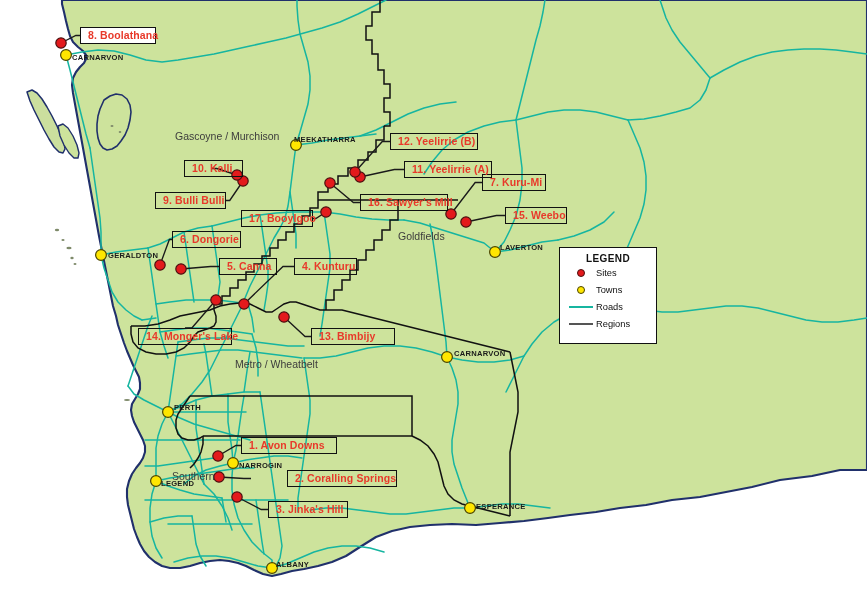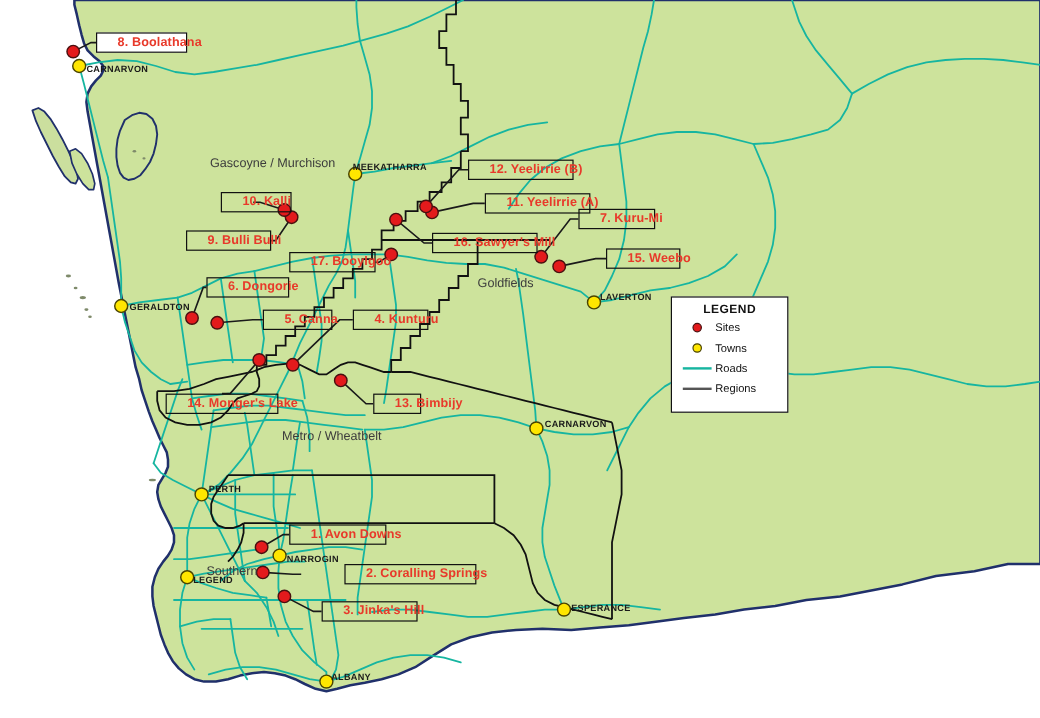--- a/index.html
+++ b/index.html
@@ -23,21 +23,21 @@
     position: absolute;
     border: 1.3px solid #111111;
     background: transparent;
     color: #e8392a;
     font-weight: bold;
     font-size: 10.5px;
     line-height: 1;
     white-space: nowrap;
     display: flex;
     align-items: center;
-    padding: 0 17px;
+    padding: 0 7px;
     font-family: "Liberation Sans", sans-serif;
     letter-spacing: 0.1px;
   }
   .site-label.white-bg { background: #ffffff; }
 
   
   .town-name {
     position: absolute;
     font-size: 7.6px;
     font-weight: bold;
@@ -372,21 +372,21 @@
         <circle cx="447" cy="357" r="5.4" fill="#ffe600" stroke="#4a4400" stroke-width="1.2"></circle>
         <circle cx="168" cy="412" r="5.4" fill="#ffe600" stroke="#4a4400" stroke-width="1.2"></circle>
         <circle cx="233" cy="463" r="5.4" fill="#ffe600" stroke="#4a4400" stroke-width="1.2"></circle>
         <circle cx="156" cy="481" r="5.4" fill="#ffe600" stroke="#4a4400" stroke-width="1.2"></circle>
         <circle cx="470" cy="508" r="5.4" fill="#ffe600" stroke="#4a4400" stroke-width="1.2"></circle>
         <circle cx="272" cy="568" r="5.4" fill="#ffe600" stroke="#4a4400" stroke-width="1.2"></circle>
       </g>
   </svg>
 
   <div id="site-labels">
-      <div class="site-label" style="left: 241px; top: 437px; width: 81px; height: 17px;">
+      <div class="site-label" style="left: 241px; top: 437px; width: 96px; height: 17px;">
         <span>1. Avon Downs</span>
       </div>
       <div class="site-label" style="left: 251px; top: 470px; width: 110px; height: 17px; margin-left: 36px;">
         <span>2. Coralling Springs</span>
       </div>
       <div class="site-label" style="left: 268px; top: 501px; width: 80px; height: 17px;">
         <span>3. Jinka's Hill</span>
       </div>
       <div class="site-label" style="left: 294px; top: 258px; width: 63px; height: 17px;">
         <span>4. Kunturu</span>
@@ -408,21 +408,21 @@
       </div>
       <div class="site-label" style="left: 152px; top: 160px; width: 59px; height: 17px; margin-left: 32px;">
         <span>10. Kalli</span>
       </div>
       <div class="site-label" style="left: 404px; top: 161px; width: 88px; height: 17px;">
         <span>11. Yeelirrie (A)</span>
       </div>
       <div class="site-label" style="left: 390px; top: 133px; width: 88px; height: 17px;">
         <span>12. Yeelirrie (B)</span>
       </div>
-      <div class="site-label" style="left: 311px; top: 328px; width: 40px; height: 17px;">
+      <div class="site-label" style="left: 311px; top: 328px; width: 84px; height: 17px;">
         <span>13. Bimbijy</span>
       </div>
       <div class="site-label" style="left: 138px; top: 328px; width: 94px; height: 17px;">
         <span>14. Monger's Lake</span>
       </div>
       <div class="site-label" style="left: 505px; top: 207px; width: 62px; height: 17px;">
         <span>15. Weebo</span>
       </div>
       <div class="site-label" style="left: 360px; top: 194px; width: 88px; height: 17px;">
         <span>16. Sawyer's Mill</span>

